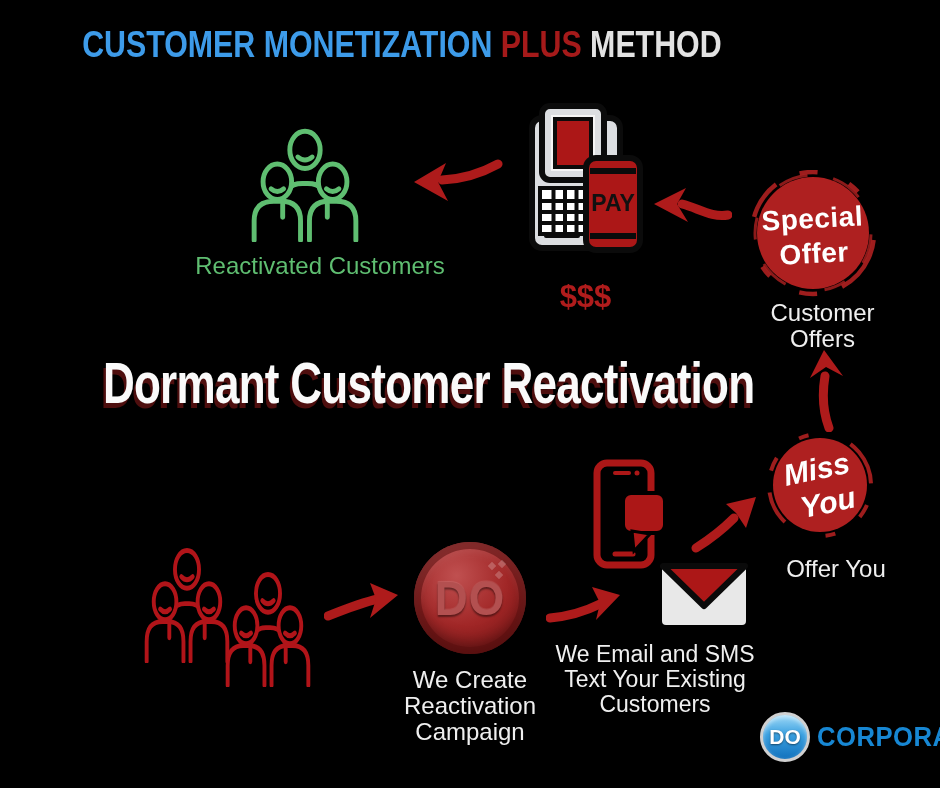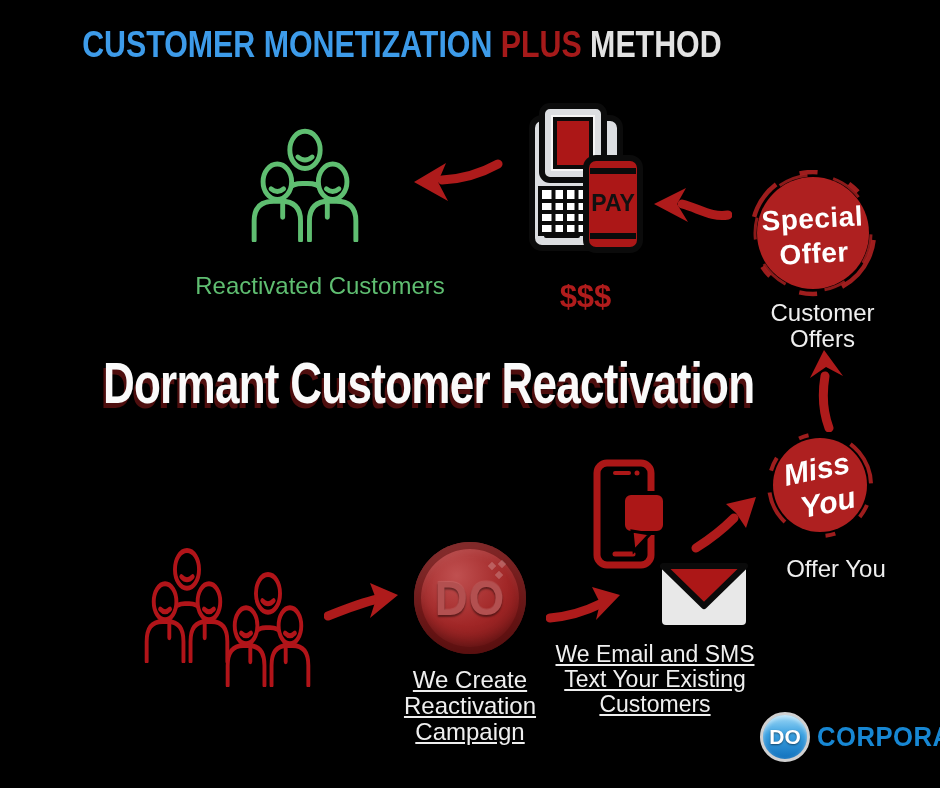--- a/index.html
+++ b/index.html
@@ -16,22 +16,22 @@
   .t-gray{color:var(--title-gray);}
 
   
   .heading{position:absolute;top:349px;left:0;width:832px;text-align:right;white-space:nowrap;}
   .heading-inner{display:inline-block;transform:scaleX(.76);transform-origin:center;
                  font-size:58px;font-weight:800;color:var(--heading-white);
                  text-shadow:-3px 5px 0 var(--heading-shadow);letter-spacing:-1px;}
 
   
   .label{position:absolute;text-align:center;font-size:24px;color:var(--label-white);line-height:26px;}
-  .label.green{color:var(--green);margin-top:20px;}
-  .multiline{white-space:pre-line;text-decoration:underline;}
+  .label.green{color:var(--green);}
+  .multiline{white-space:pre-line;}
   .money{position:absolute;text-align:center;font-size:31px;font-weight:800;color:var(--money-red);}
 
   
   .people{color:inherit;}
   .people-green{color:var(--green);}
   .people-red{color:var(--people-red);}
   .stroke-red{stroke:var(--arrow-red);fill:none;}
   .fill-red{fill:var(--arrow-red);}
   .badge-fill{fill:var(--badge-red);}
   .badge-brush{stroke:var(--badge-red);fill:none;}

